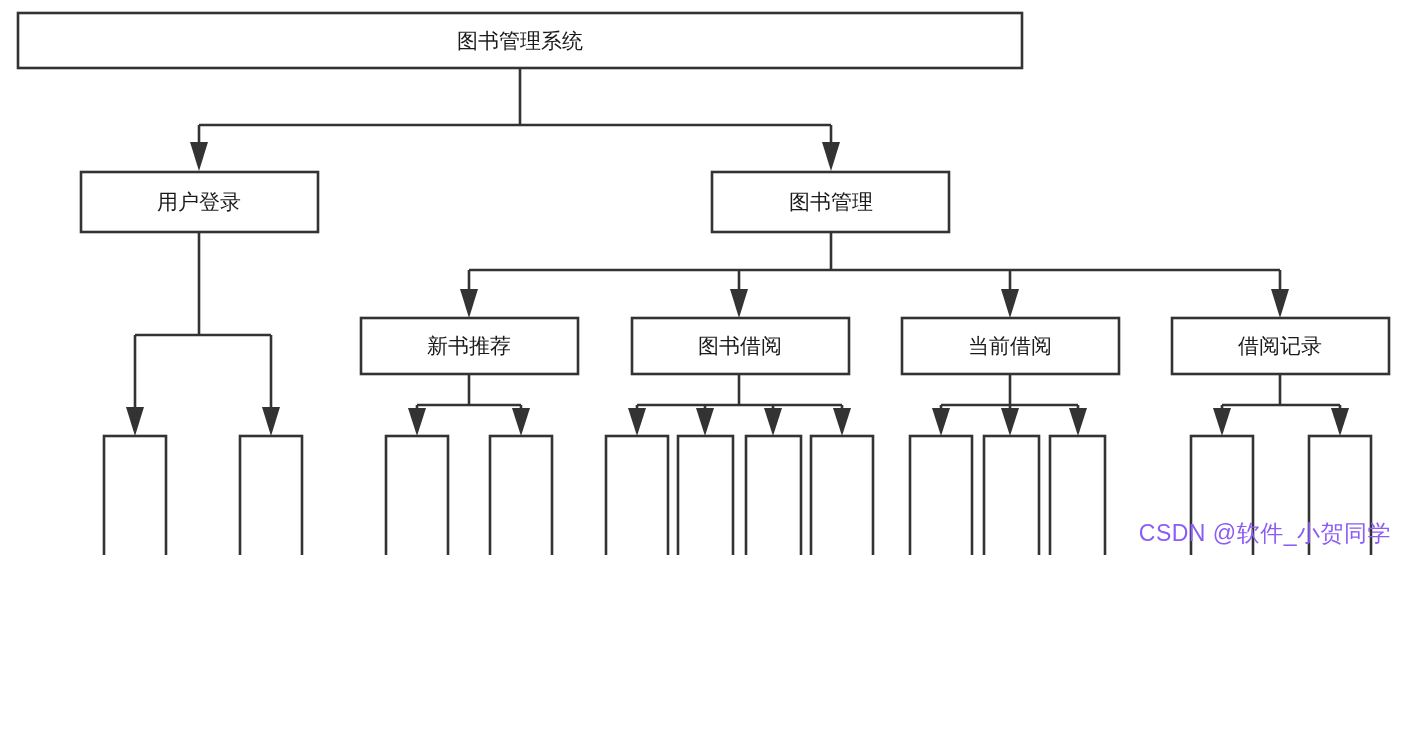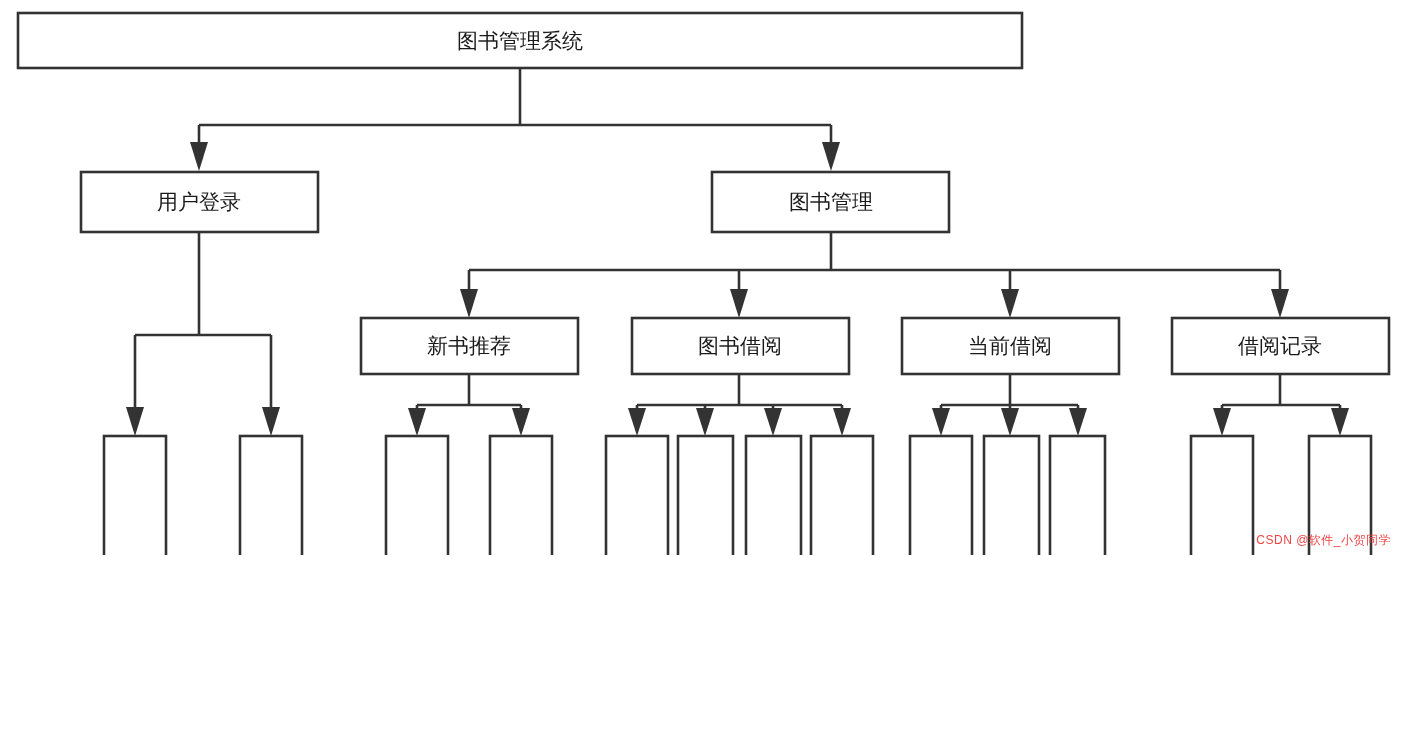--- a/index.html
+++ b/index.html
@@ -59,22 +59,22 @@
     letter-spacing: 2px;
     white-space: nowrap;
     pointer-events: none;
     text-align: center;
   }
   .watermark {
     position: absolute;
     right: 14px;
     bottom: 6px;
     font-family: "Liberation Sans", "DejaVu Sans", sans-serif;
-    font-size: 12px;
-    color: #ef4444;
+    font-size: 23px;
+    color: #8b5cf6;
     letter-spacing: 0.5px;
     white-space: nowrap;
     pointer-events: none;
   }
 </style>
 </head>
 <body>
 
 <div id="diagram-root">
 

